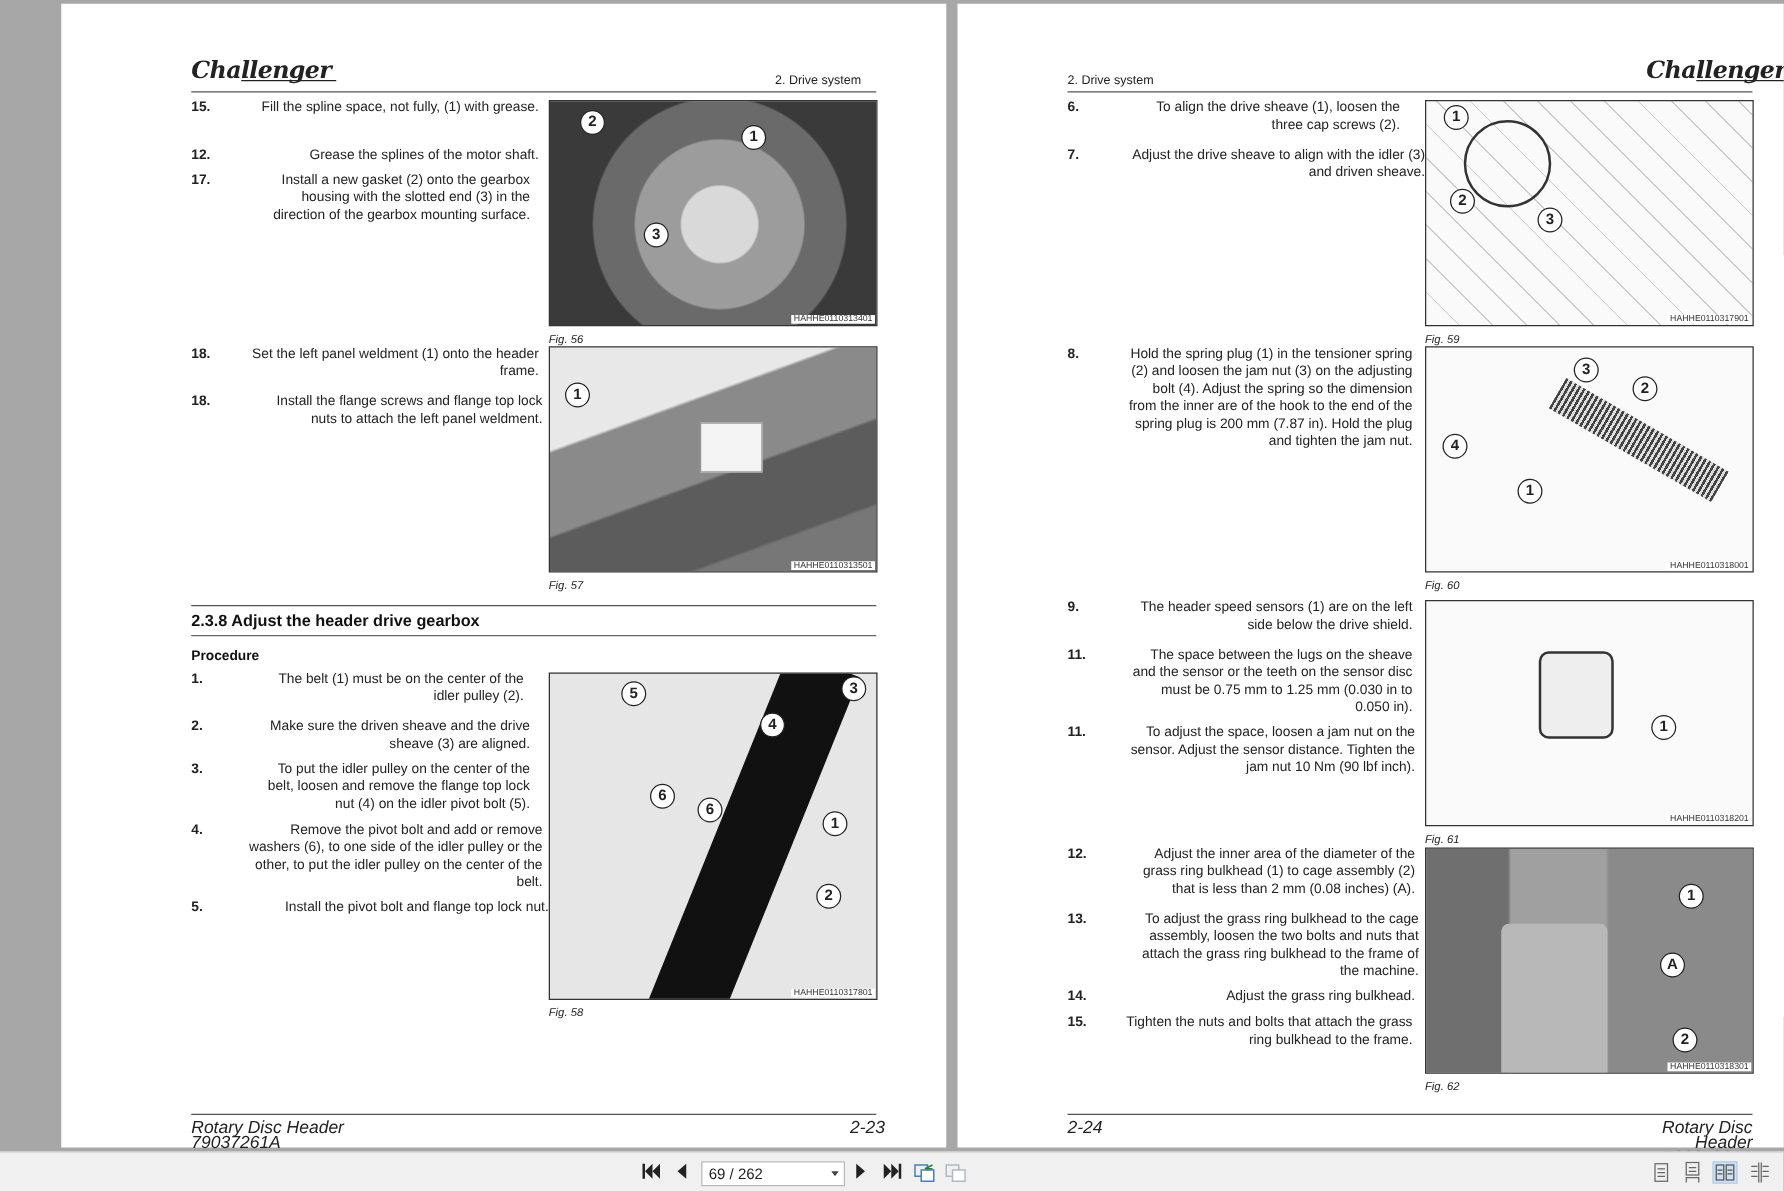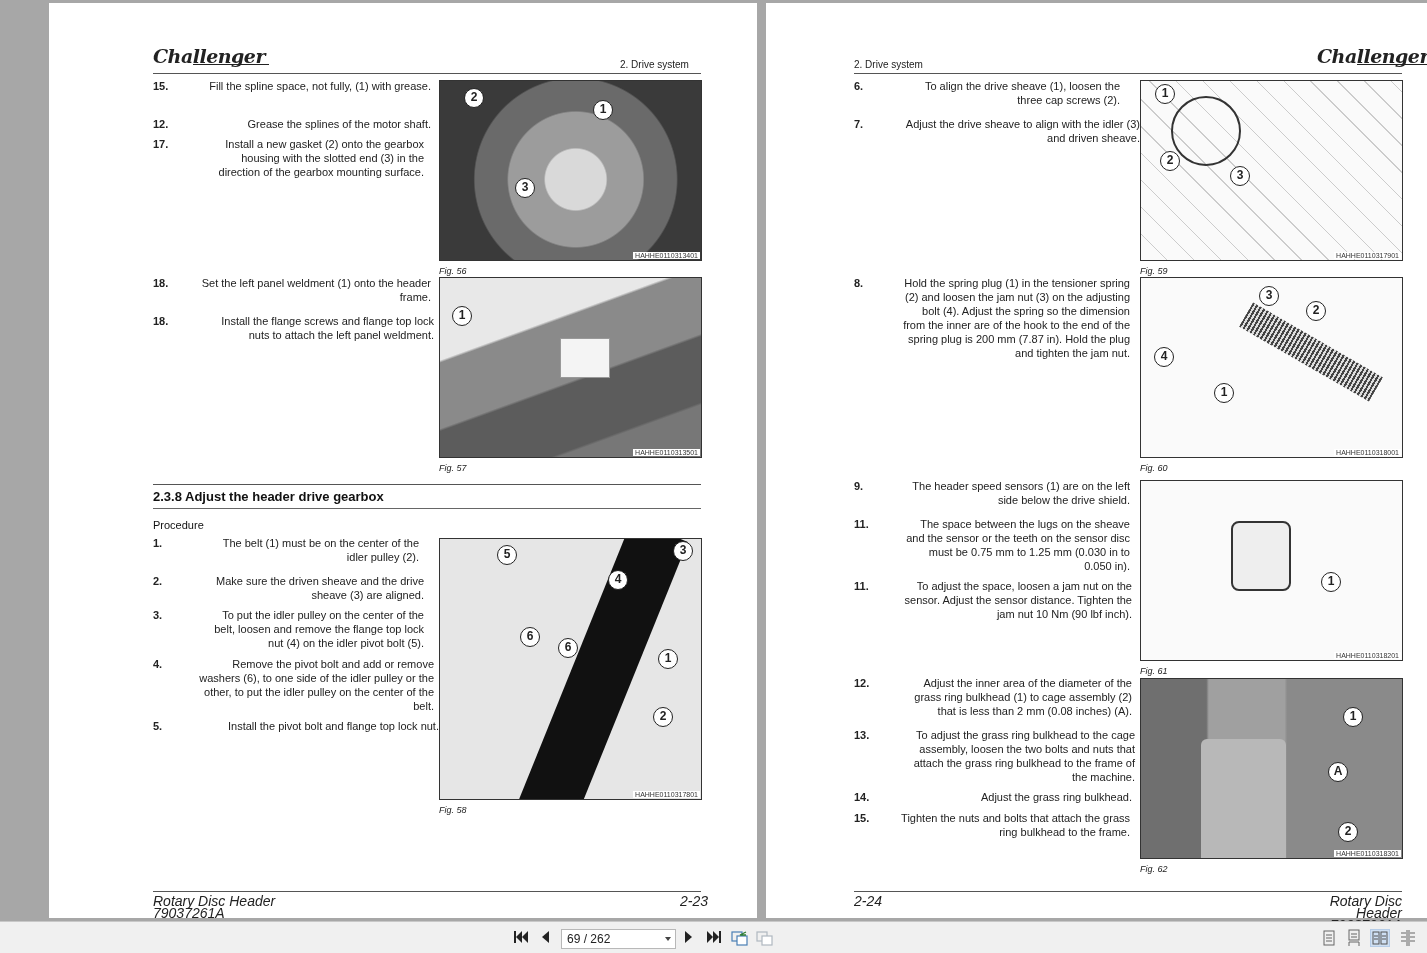--- a/index.html
+++ b/index.html
@@ -18,21 +18,21 @@
   .step .num { position: absolute; left: 0; top: 0; font-weight: bold; }
   .step .txt { position: absolute; left: 46px; top: 0; width: 232px; text-align: right; }
   .note { position: absolute; font-size: 11px; line-height: 14px; color: #222; width: 240px; }
   .note b { font-weight: bold; }
   .note i { font-style: italic; }
   .fig { position: absolute; border: 1px solid #333; overflow: hidden; }
   .fig .lbl { position: absolute; right: 1px; bottom: 1px; background: #fff; font-size: 7px; color: #333; padding: 0 2px; font-family: "Liberation Sans", sans-serif; }
   .fig .callout { position: absolute; width: 20px; height: 20px; border-radius: 50%; background: #fff; border: 1.5px solid #222; font-size: 12px; font-weight: bold; text-align: center; line-height: 17px; color: #222; }
   .figcap { position: absolute; font-size: 9px; font-style: italic; color: #222; }
   .section-title { position: absolute; font-size: 13px; font-weight: bold; color: #111; }
-  .subhead { position: absolute; font-size: 11px; font-weight: normal; color: #111; text-align: center; }
+  .subhead { position: absolute; font-size: 11px; font-weight: bold; color: #111; text-align: center; }
   .footer-text { position: absolute; font-size: 14px; font-style: italic; color: #222; line-height: 12px; }
   .toolbar { position: absolute; left: 0; top: 921px; width: 1427px; height: 32px; background: #f0f0f0; border-top: 1px solid #c8c8c8; }
   .tb-btn { position: absolute; top: 8px; height: 16px; color: #222; font-size: 13px; text-align: center; cursor: pointer; }
   .page-select { position: absolute; left: 561px; top: 7px; width: 115px; height: 20px; background: #fff; border: 1px solid #b8b8b8; font-size: 12px; color: #222; padding-left: 5px; line-height: 18px; }
   .page-select .caret { position: absolute; right: 4px; top: 7px; width: 0; height: 0; border-left: 3px solid transparent; border-right: 3px solid transparent; border-top: 4px solid #444; }
   .viewmode { position: absolute; top: 7px; width: 20px; height: 18px; }
   .viewmode.active { background: #cfe0f3; border: 1px solid #b6cde8; }
 </style>
 </head>
 <body>

